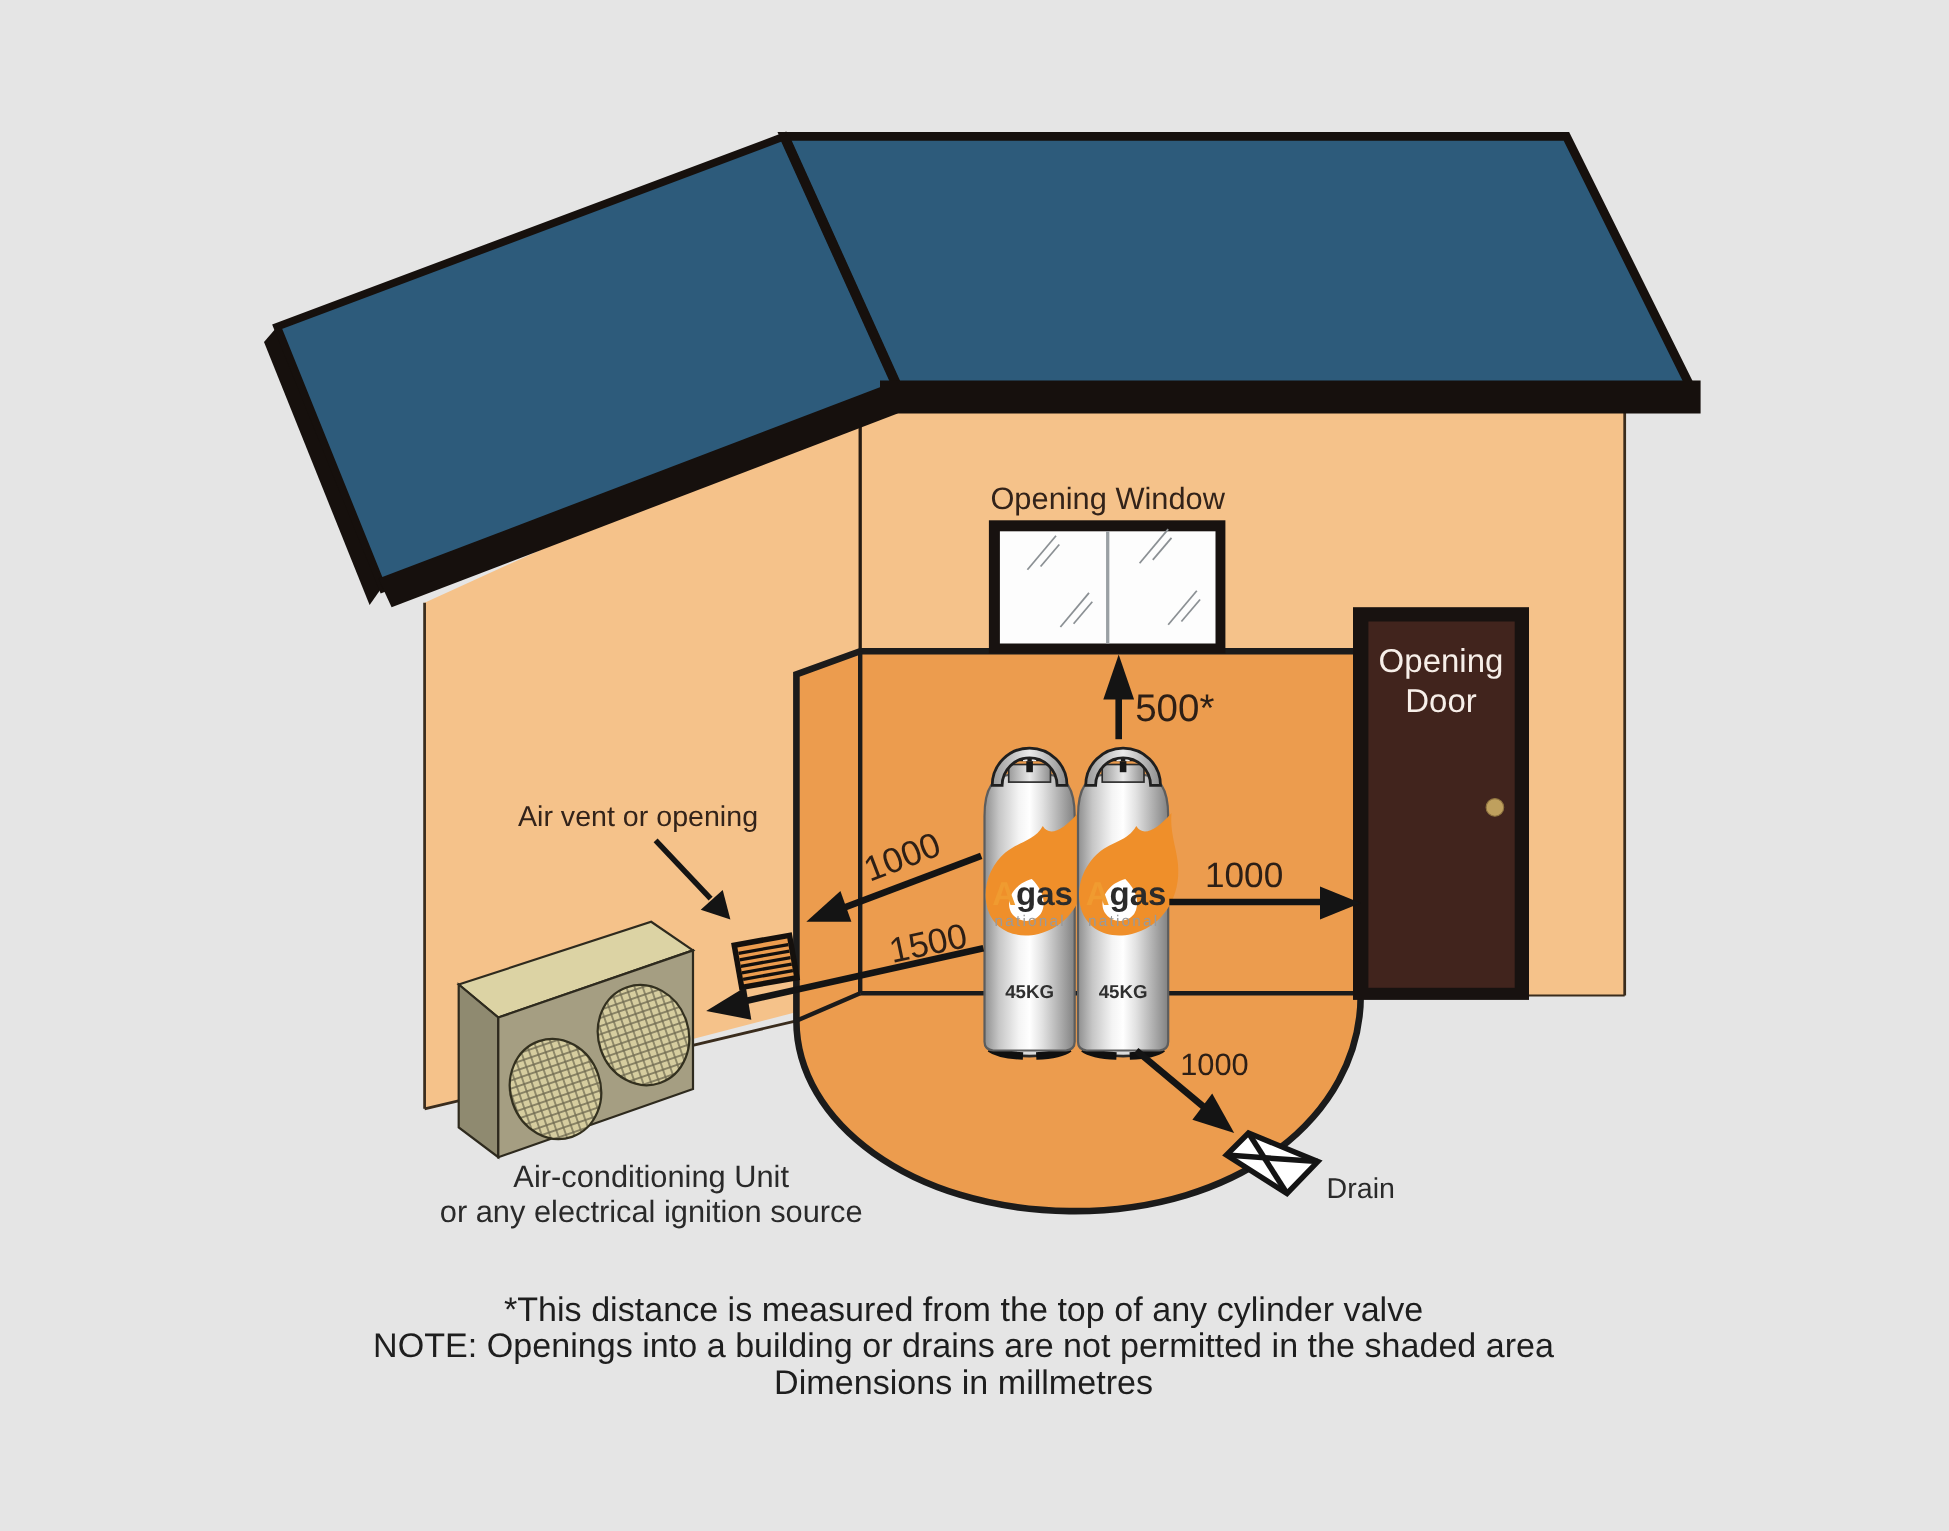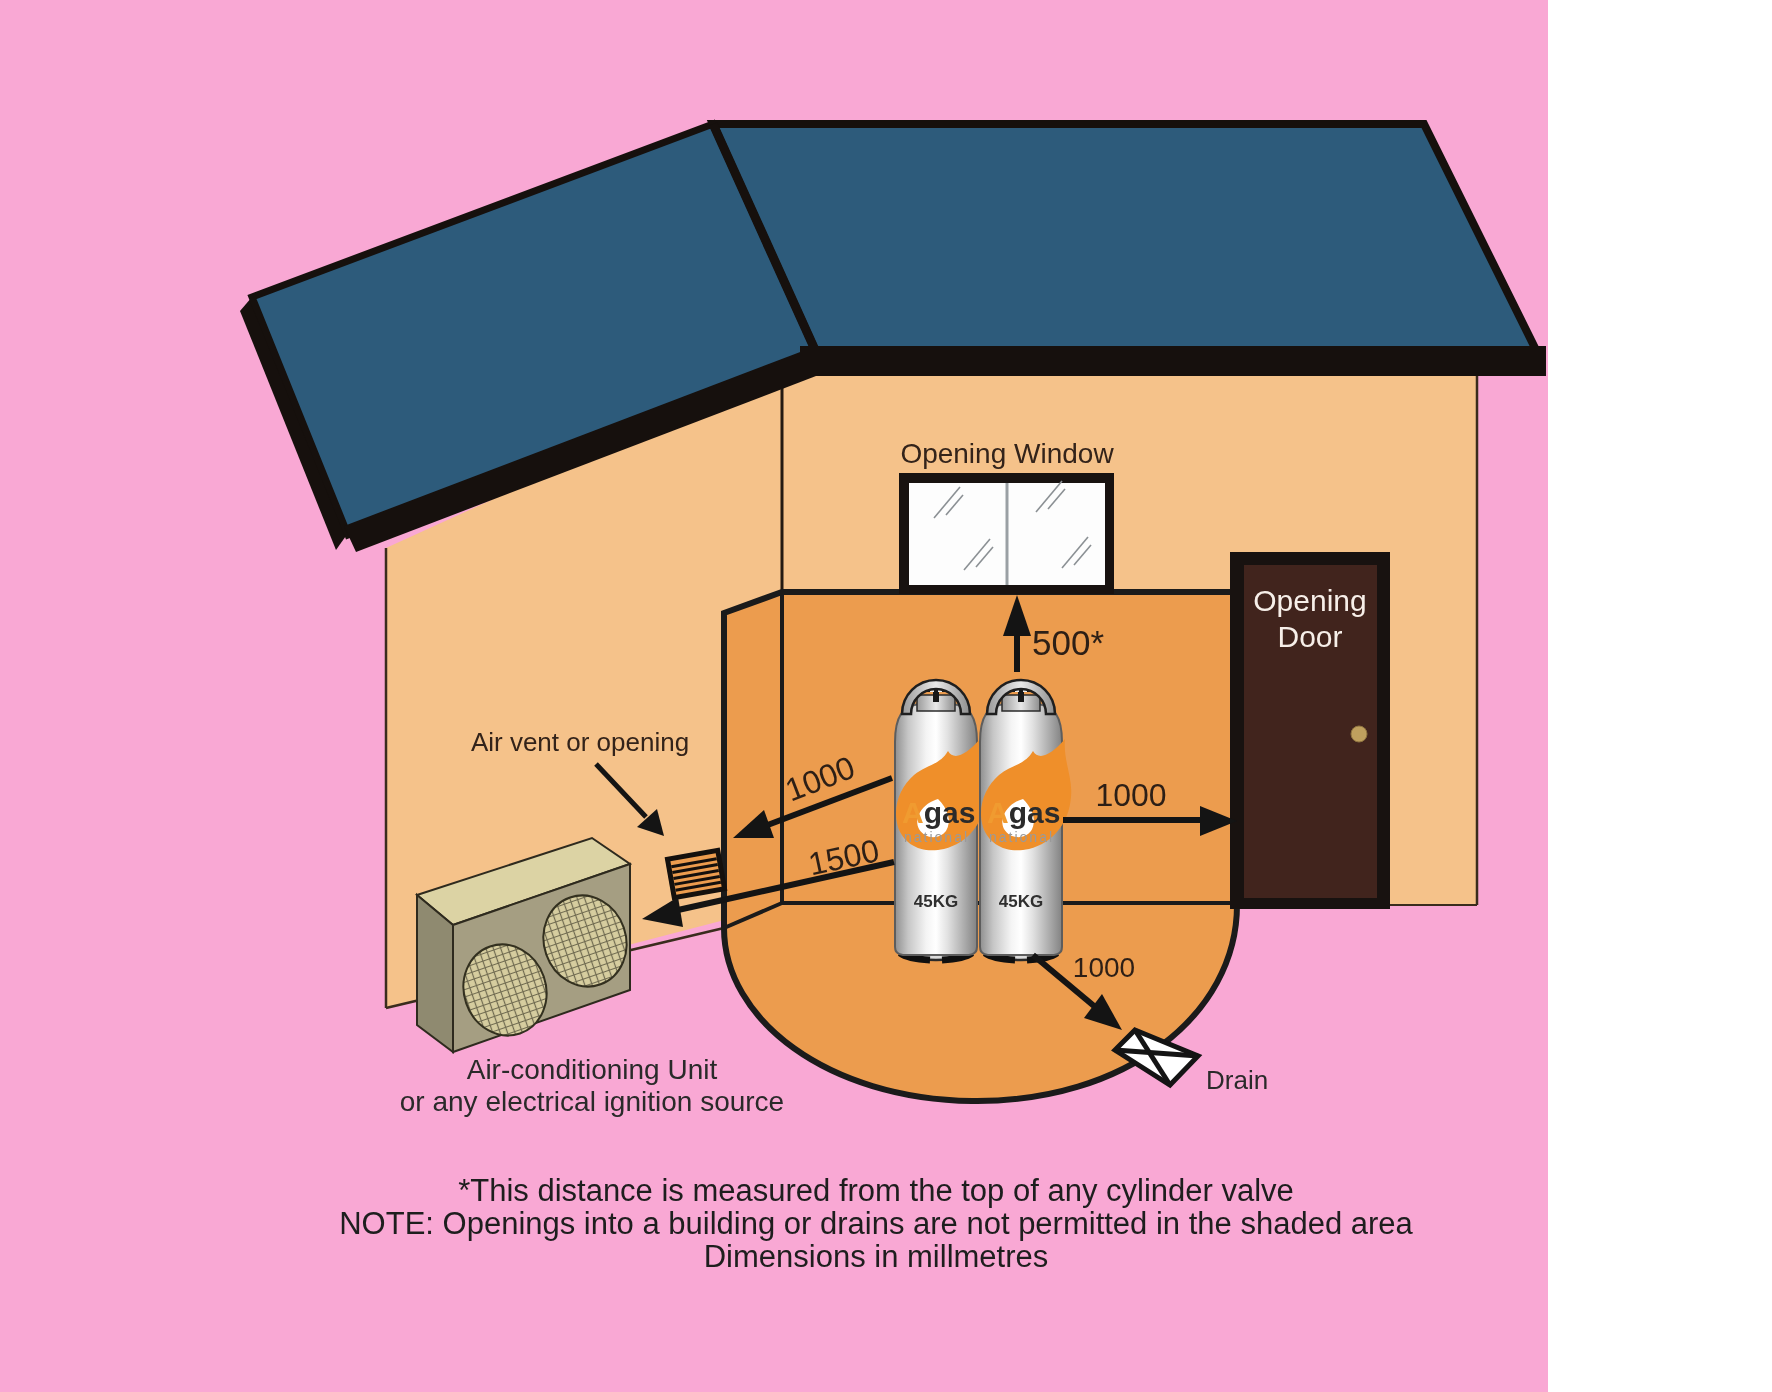--- a/index.html
+++ b/index.html
@@ -1,17 +1,17 @@
 <!DOCTYPE html>
 <html><head>
 <meta charset="utf-8">
 <style>
   html,body{margin:0;padding:0;background:#ffffff;}
   body{font-family:"Liberation Sans",sans-serif;}
-  .stage{position:relative;width:1548px;height:1392px;background:#f9a8d4;overflow:hidden;}
+  .stage{position:relative;width:1772px;height:1392px;background:#e5e5e5;overflow:hidden;}
   svg{display:block;}
   text{font-family:"Liberation Sans",sans-serif;}
 </style>
 </head>
 <body>
 
 <div class="stage">
 <svg width="1772" height="1392" viewBox="0 0 1772 1392" xmlns="http://www.w3.org/2000/svg">
   <defs>
     <linearGradient id="metal" x1="0" y1="0" x2="1" y2="0">

